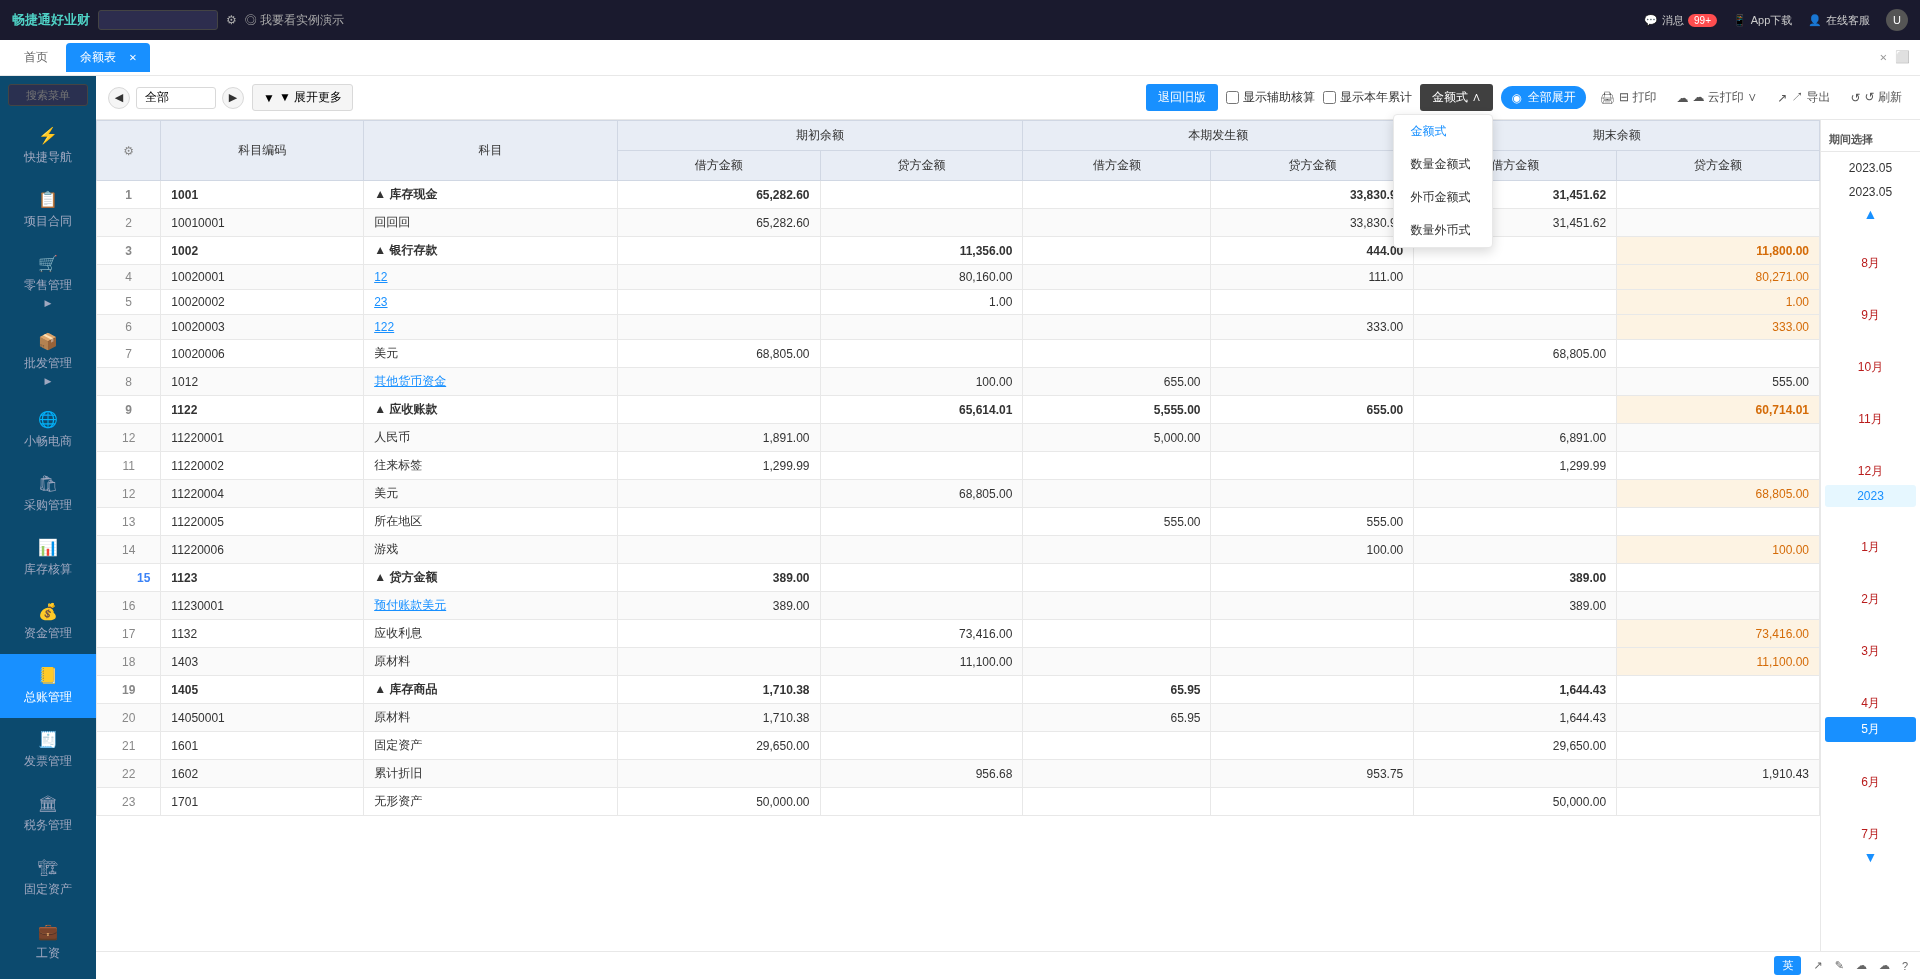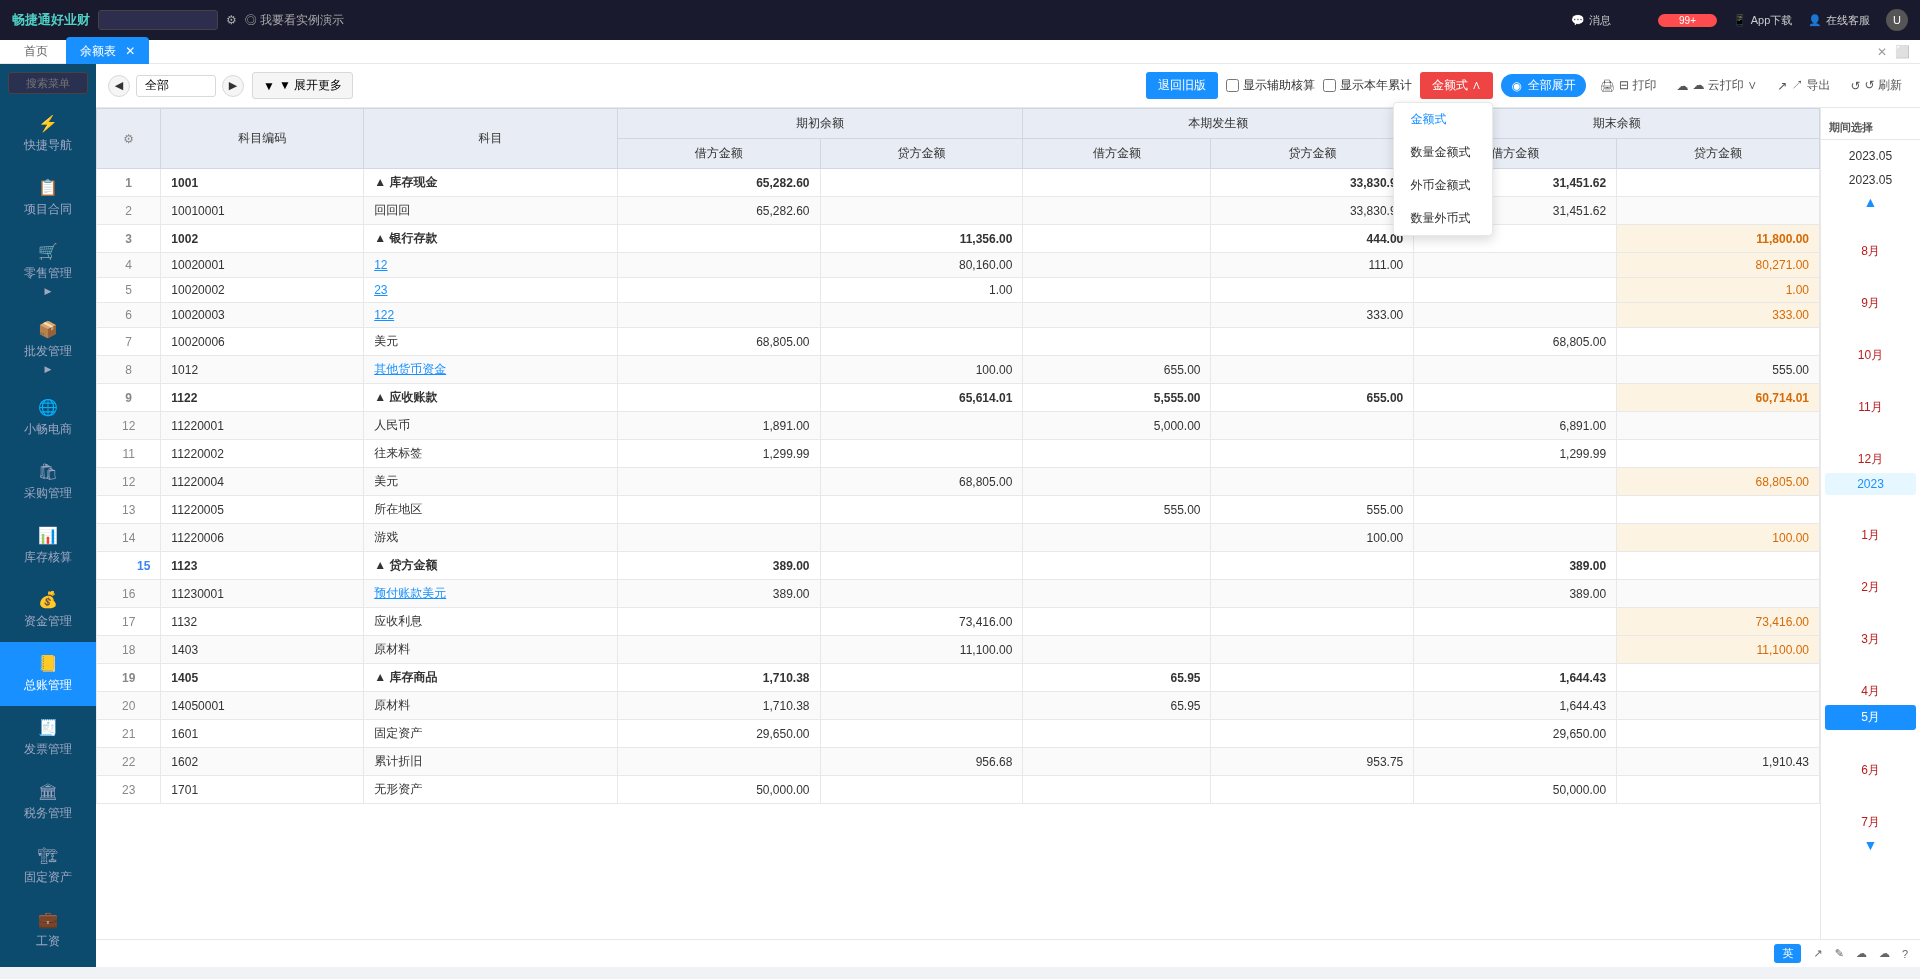--- a/index.html
+++ b/index.html
@@ -12,32 +12,33 @@
       display: flex;
       align-items: center;
       padding: 0 12px;
       color: #fff;
       justify-content: space-between;
     }
     .top-bar-left { display: flex; align-items: center; gap: 8px; }
     .top-bar-logo { font-size: 13px; color: #4fd1c5; font-weight: bold; }
     .top-bar-input { background: #2d2d4e; border: 1px solid #444; color: #ccc; padding: 3px 8px; border-radius: 3px; font-size: 11px; width: 120px; }
     .top-bar-right { display: flex; align-items: center; gap: 16px; font-size: 11px; color: #ccc; }
-    .top-bar-badge { background: #ff4d4f; color: white; border-radius: 8px; padding: 1px 21px; font-size: 10px; margin-left: 43px; }
+    .top-bar-badge { background: #ff4d4f; color: white; border-radius: 8px; padding: 1px 6px; font-size: 10px; }
     .top-bar-icon-btn { display: flex; align-items: center; gap: 4px; cursor: pointer; }
 
     
     .tab-bar {
-      height: 24px;
+      height: 36px;
       background: #fff;
       display: flex;
       align-items: center;
       padding: 0 10px;
       border-bottom: 1px solid #e8e8e8;
       gap: 4px;
+      font-family: Liberation Mono, monospace;
     }
     .tab-item {
       padding: 6px 14px;
       font-size: 12px;
       cursor: pointer;
       border-radius: 4px 4px 0 0;
       color: #666;
     }
     .tab-item.active {
       background: #1890ff;
@@ -143,21 +144,21 @@
     .btn-return {
       background: #1890ff;
       color: #fff;
       border: none;
       border-radius: 3px;
       padding: 5px 12px;
       cursor: pointer;
       font-size: 12px;
     }
     .btn-amount-style {
-      background: #ef4444;
+      background: #404040;
       color: #fff;
       border: none;
       border-radius: 3px;
       padding: 5px 12px;
       cursor: pointer;
       font-size: 12px;
       display: flex;
       align-items: center;
       gap: 4px;
     }

